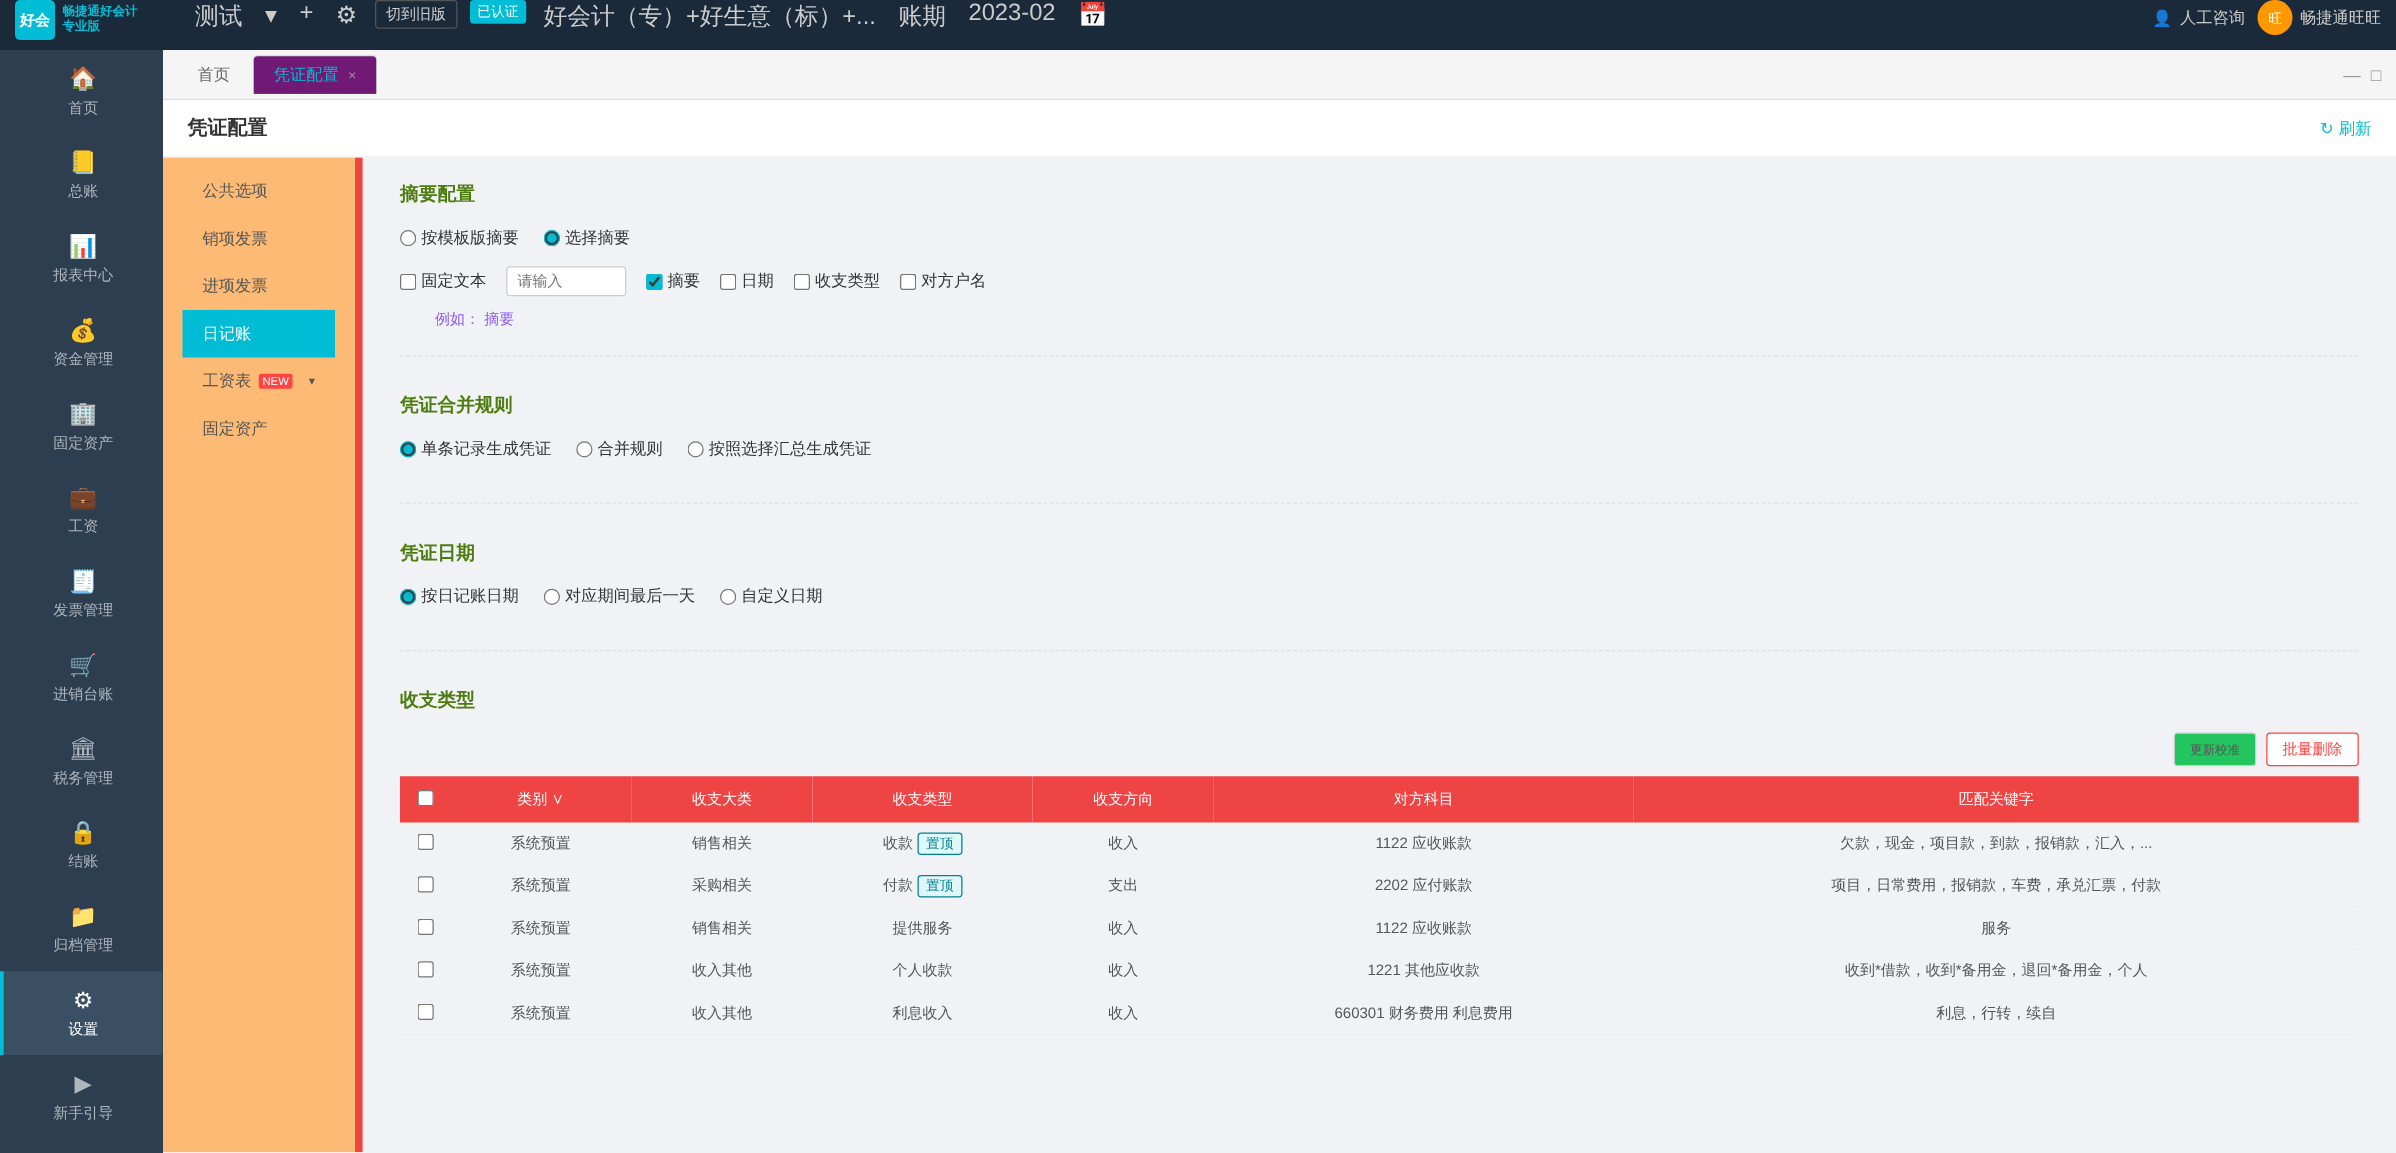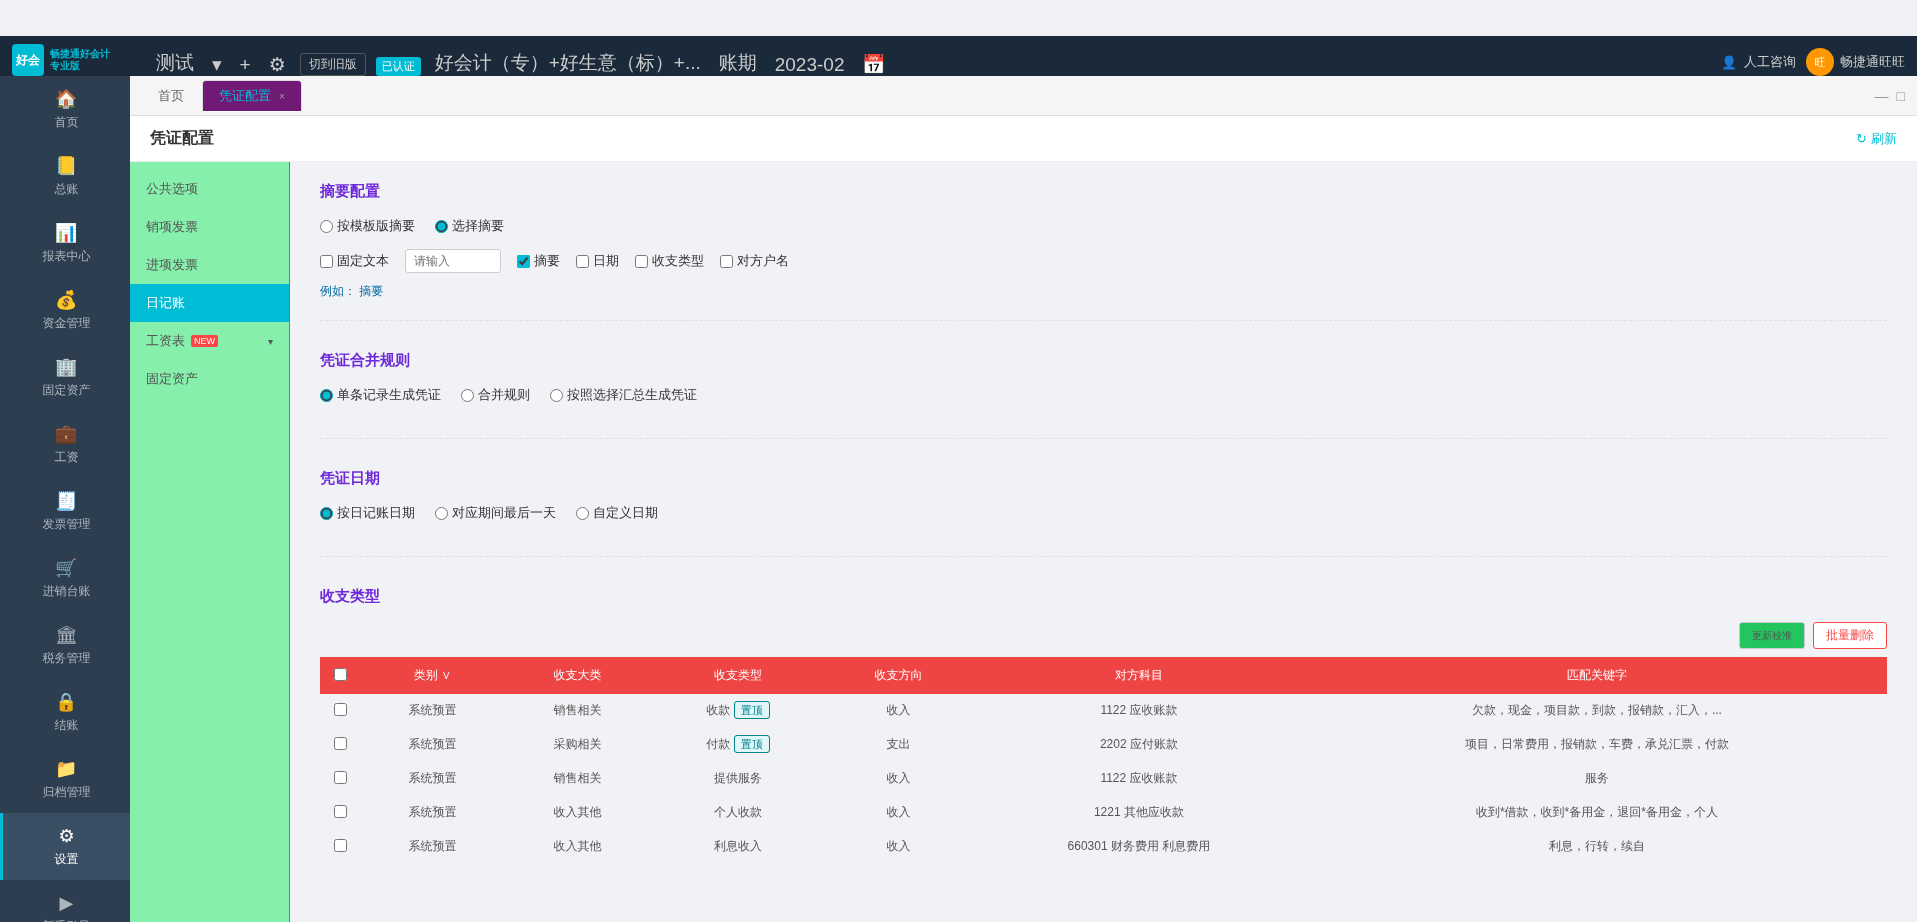--- a/index.html
+++ b/index.html
@@ -1,19 +1,19 @@
 <!DOCTYPE html>
 <html><head>
   <meta charset="utf-8">
   <style>
     * { box-sizing: border-box; margin: 0; padding: 0; }
     body { font-family: 'Microsoft YaHei', Arial, sans-serif; font-size: 13px; background: #f0f2f5; color: #333; display: flex; flex-direction: column; height: 922px; overflow: hidden; }
 
     
-    .topbar { height: 40px; background: #1a2a3a; display: flex; align-items: flex-end; padding: 0 12px; gap: 10px; color: #ccc; flex-shrink: 0; margin-top: 36px; }
+    .topbar { height: 40px; background: #1a2a3a; display: flex; align-items: flex-start; padding: 0 12px; gap: 10px; color: #ccc; flex-shrink: 0; }
     .topbar-brand { display: flex; align-items: center; gap: 6px; width: 130px; }
     .topbar-brand-icon { width: 32px; height: 32px; background: #00bcd4; border-radius: 4px; display: flex; align-items: center; justify-content: center; color: white; font-size: 12px; font-weight: bold; flex-shrink: 0; }
     .topbar-brand-text { color: white; font-size: 13px; font-weight: bold; line-height: 1.2; }
     .topbar-brand-text span { display: block; font-size: 10px; color: #00bcd4; }
     .topbar-item { color: #ccc; font-size: 19px; cursor: pointer; padding: 0 4px; }
     .topbar-switch-btn { border: 1px solid #555; border-radius: 3px; padding: 2px 8px; color: #ccc; font-size: 12px; cursor: pointer; }
     .topbar-badge { background: #00bcd4; color: white; border-radius: 3px; padding: 2px 6px; font-size: 11px; }
     .topbar-right { display: flex; align-items: center; gap: 10px; margin-left: auto; }
     .topbar-user { display: flex; align-items: center; gap: 6px; color: #ccc; font-size: 13px; }
     .topbar-avatar { width: 28px; height: 28px; border-radius: 50%; background: #ff9800; display: flex; align-items: center; justify-content: center; color: white; font-size: 11px; }
@@ -38,47 +38,47 @@
     .tab-actions { margin-left: auto; display: flex; align-items: center; gap: 8px; }
     .tab-action-btn { color: #999; cursor: pointer; font-size: 14px; }
 
     
     .page-header { padding: 12px 20px; border-bottom: 1px solid #eee; display: flex; align-items: center; justify-content: space-between; background: white; }
     .page-title { font-size: 16px; font-weight: bold; color: #333; }
     .refresh-btn { color: #00bcd4; cursor: pointer; font-size: 13px; display: flex; align-items: center; gap: 4px; }
 
     
     .content-with-leftnav { display: flex; flex: 1; overflow: hidden; }
-    .left-nav { width: 160px; background: #86efac; border-right: 1px solid #ef4444; flex-shrink: 0; padding: 8px 0; }
+    .left-nav { width: 160px; background: #fdba74; border-right: 6px solid #ef4444; flex-shrink: 0; padding: 8px 16px; }
     .left-nav-item { padding: 10px 16px; font-size: 13px; color: #555; cursor: pointer; display: flex; align-items: center; gap: 6px; }
     .left-nav-item.active { background: #00bcd4; color: white; }
     .left-nav-item .new-badge { background: #ff4444; color: white; font-size: 9px; padding: 1px 3px; border-radius: 2px; }
     .left-nav-item .chevron { margin-left: auto; font-size: 10px; }
 
     
     .config-content { flex: 1; overflow-y: auto; padding: 20px 30px; }
 
     
     .section { margin-bottom: 30px; padding-bottom: 20px; border-bottom: 1px dashed #e0e0e0; }
     .section:last-child { border-bottom: none; }
-    .section-title { font-size: 15px; font-weight: bold; color: #6d28d9; margin-bottom: 16px; font-family: Liberation Mono, monospace; }
+    .section-title { font-size: 15px; font-weight: bold; color: #4d7c0f; margin-bottom: 16px; font-family: Liberation Mono, monospace; }
 
     
     .radio-group { display: flex; align-items: center; gap: 20px; margin-bottom: 14px; }
     .radio-item { display: flex; align-items: center; gap: 4px; cursor: pointer; font-size: 13px; }
     .radio-item input[type=radio] { accent-color: #00bcd4; }
 
     
     .checkbox-row { display: flex; align-items: center; gap: 16px; margin-bottom: 10px; }
     .checkbox-item { display: flex; align-items: center; gap: 4px; font-size: 13px; cursor: pointer; }
     .checkbox-item input[type=checkbox] { accent-color: #00bcd4; }
     .text-input-inline { border: 1px solid #ccc; border-radius: 3px; padding: 4px 8px; font-size: 12px; width: 96px; color: #999; }
 
     
-    .example-text { color: #0369a1; font-size: 12px; margin-top: 4px; }
+    .example-text { color: #8b5cf6; font-size: 12px; margin-top: 4px; margin-left: 28px; }
 
     
     .table-header-actions { display: flex; justify-content: flex-end; gap: 8px; margin-bottom: 8px; }
     .btn-outline { border: 1px solid #ccc; background: #22c55e; padding: 4px 12px; border-radius: 3px; font-size: 10px; cursor: pointer; color: #555; }
     .btn-danger { border: 1px solid #ff4444; background: white; padding: 4px 12px; border-radius: 3px; font-size: 12px; cursor: pointer; color: #ff4444; }
 
     
     .data-table { width: 100%; border-collapse: collapse; font-size: 12px; }
     .data-table thead tr { background: #ef4444; color: white; }
     .data-table thead th { padding: 10px 12px; text-align: center; font-weight: normal; white-space: nowrap; }

